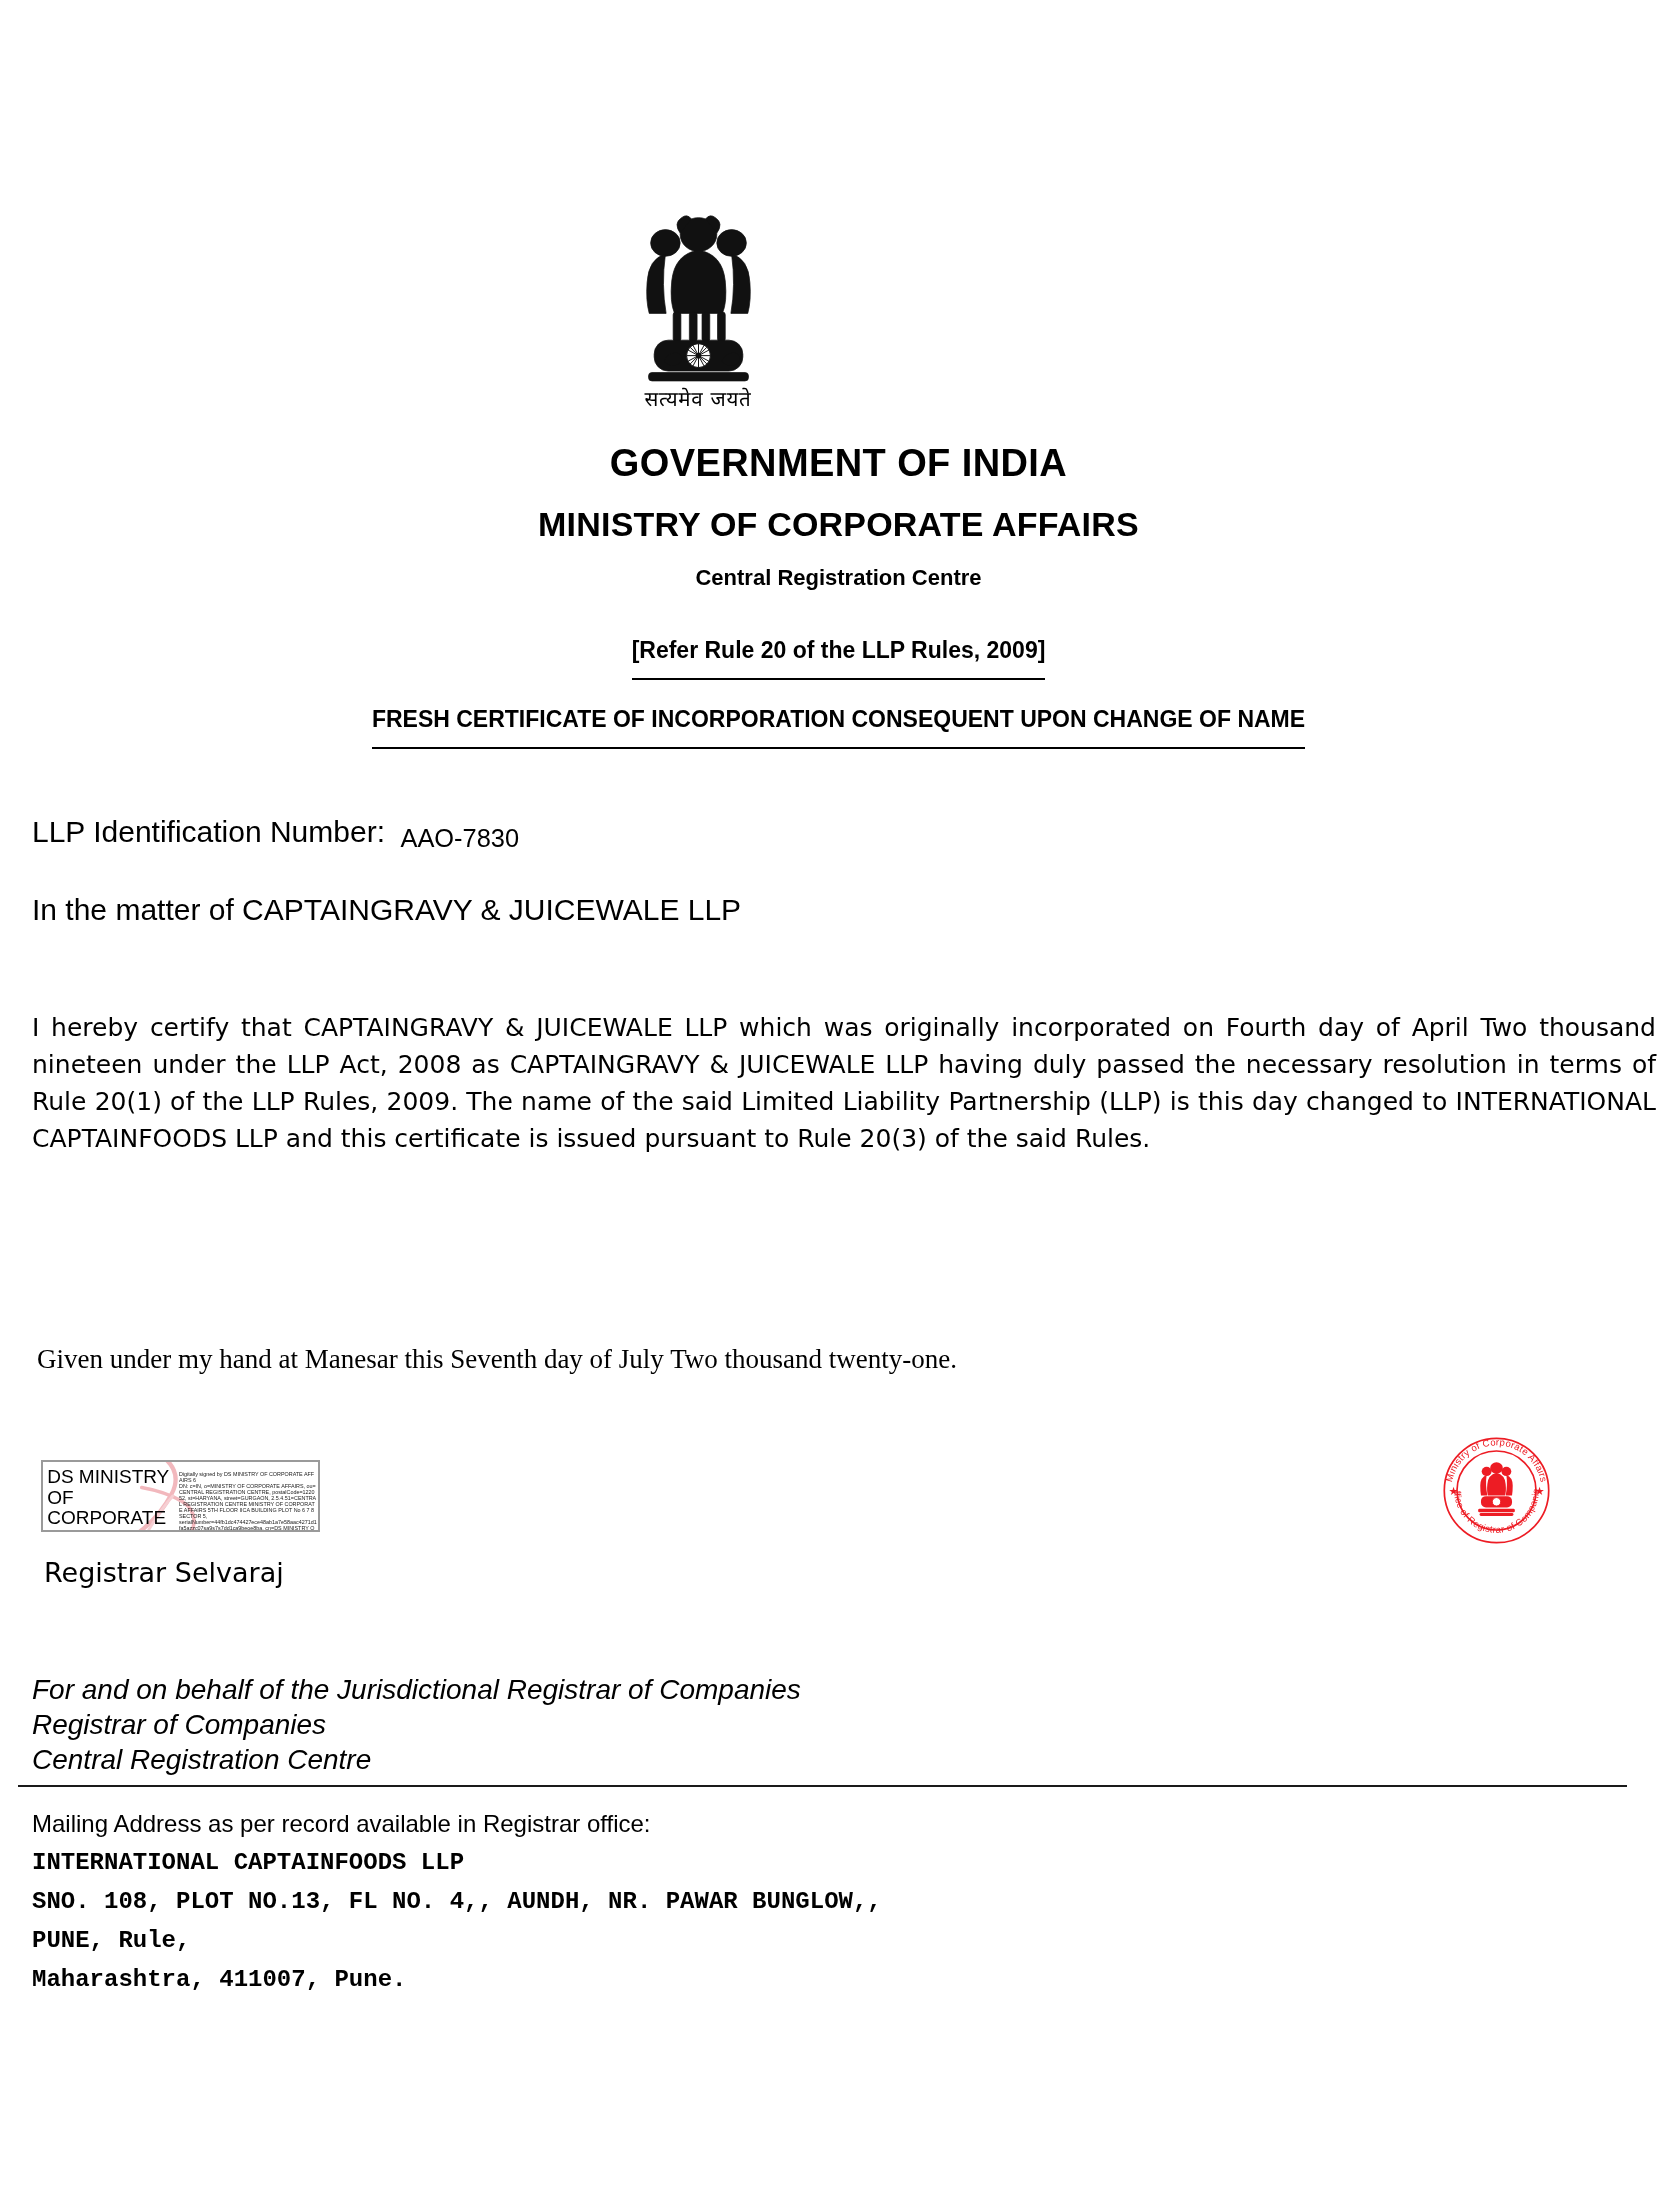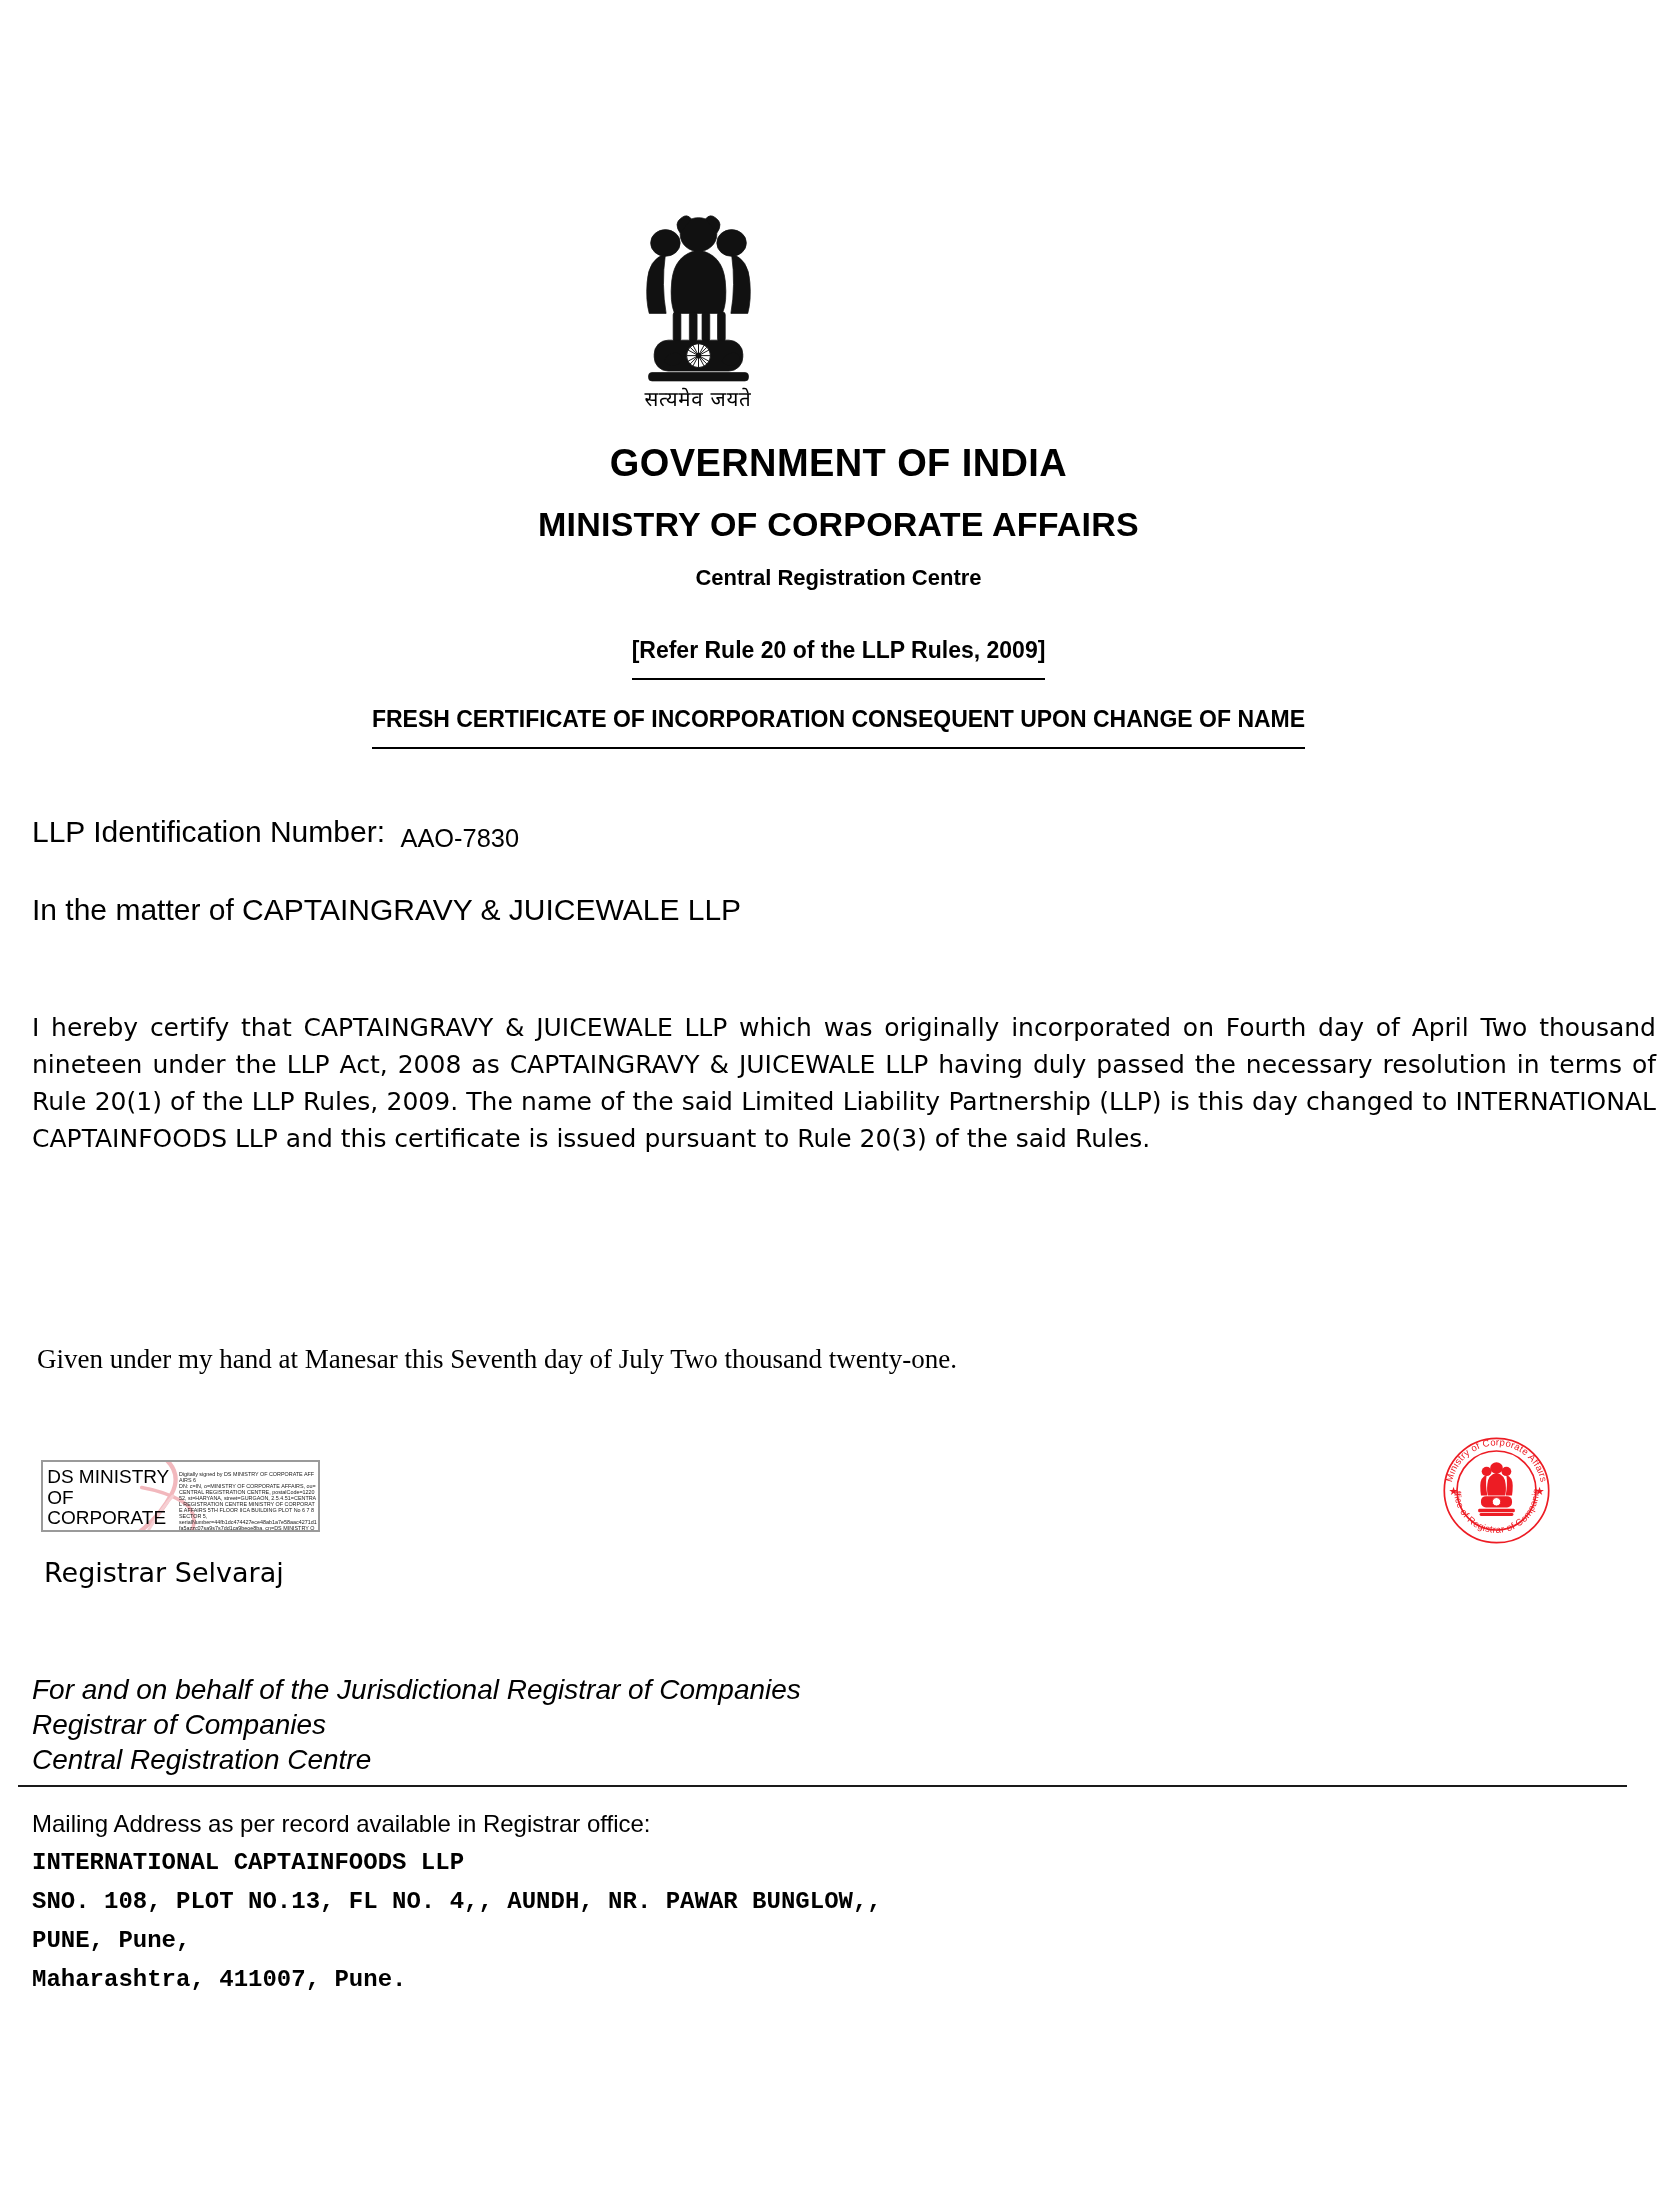--- a/index.html
+++ b/index.html
@@ -291,18 +291,18 @@
     <div>Registrar of Companies</div>
     <div>Central Registration Centre</div>
   </div>
 
   <div class="divider"></div>
 
   <div class="addr-block">
     <div class="lead">Mailing Address as per record available in Registrar office:</div>
     <div class="bold">INTERNATIONAL CAPTAINFOODS LLP</div>
     <div class="bold">SNO. 108, PLOT NO.13, FL NO. 4,, AUNDH, NR. PAWAR BUNGLOW,,</div>
-    <div class="bold">PUNE, Pune,</div>
+    <div class="bold">PUNE, Rule,</div>
     <div class="bold">Maharashtra, 411007, Pune.</div>
   </div>
 
 </div>
 
 
 </body></html>

